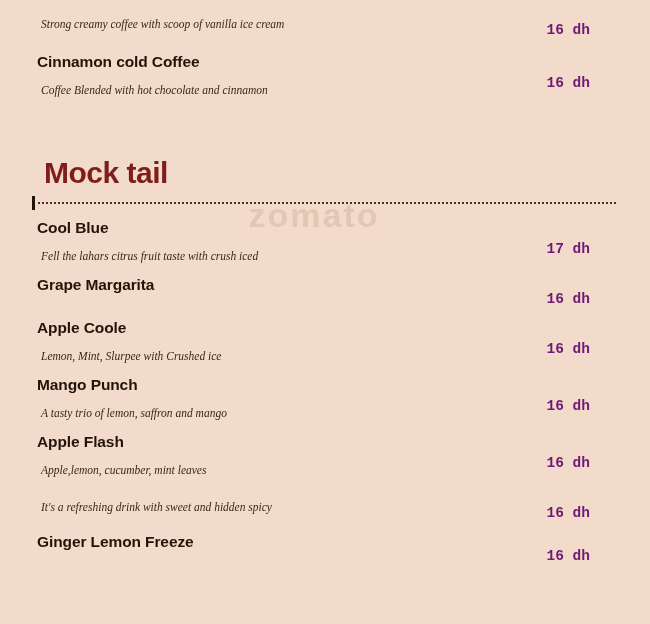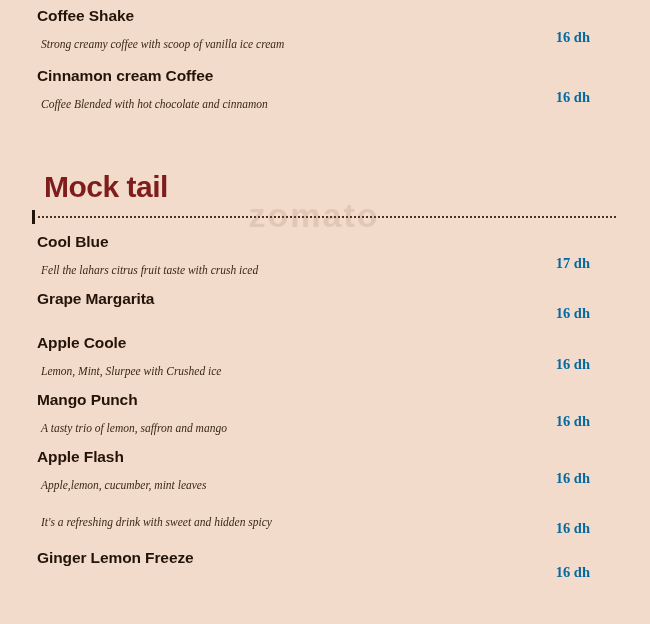--- a/index.html
+++ b/index.html
@@ -62,24 +62,24 @@
     font-family: "Liberation Serif", serif;
     font-style: italic;
     font-size: 11.5px;
     line-height: 16px;
     color: #3a2718;
     padding-left: 4px;
     margin-top: 10px;
   }
   .item-price {
     flex: 0 0 auto;
-    font-family: Liberation Serif, serif;
+    font-family: Liberation Mono, monospace;
     font-weight: bold;
     font-size: 14.5px;
-    color: #0369a1;
+    color: #701a75;
     white-space: nowrap;
     padding-right: 28px;
     align-self: center;
     margin-top: 16px;
   }
   .top-section .item {
     margin-bottom: 14px;
   }
   .section-title {
     font-family: "Liberation Sans", sans-serif;
@@ -122,31 +122,30 @@
 
   <div class="watermark">zomato</div>
 
   <div class="spacer-top"></div>
 
   <div class="top-section">
 
     <div class="item">
       <div class="item-row">
         <div class="item-texts">
-          <div class="item-name">Coffee Shake</div>
           <div class="item-desc">Strong creamy coffee with scoop of vanilla ice cream</div>
         </div>
         <div class="item-price">16 dh</div>
       </div>
     </div>
 
     <div class="item">
       <div class="item-row">
         <div class="item-texts">
-          <div class="item-name">Cinnamon cream Coffee</div>
+          <div class="item-name">Cinnamon cold Coffee</div>
           <div class="item-desc">Coffee  Blended with hot chocolate and cinnamon</div>
         </div>
         <div class="item-price">16 dh</div>
       </div>
     </div>
 
   </div>
 
   <div class="section-gap"></div>
 

